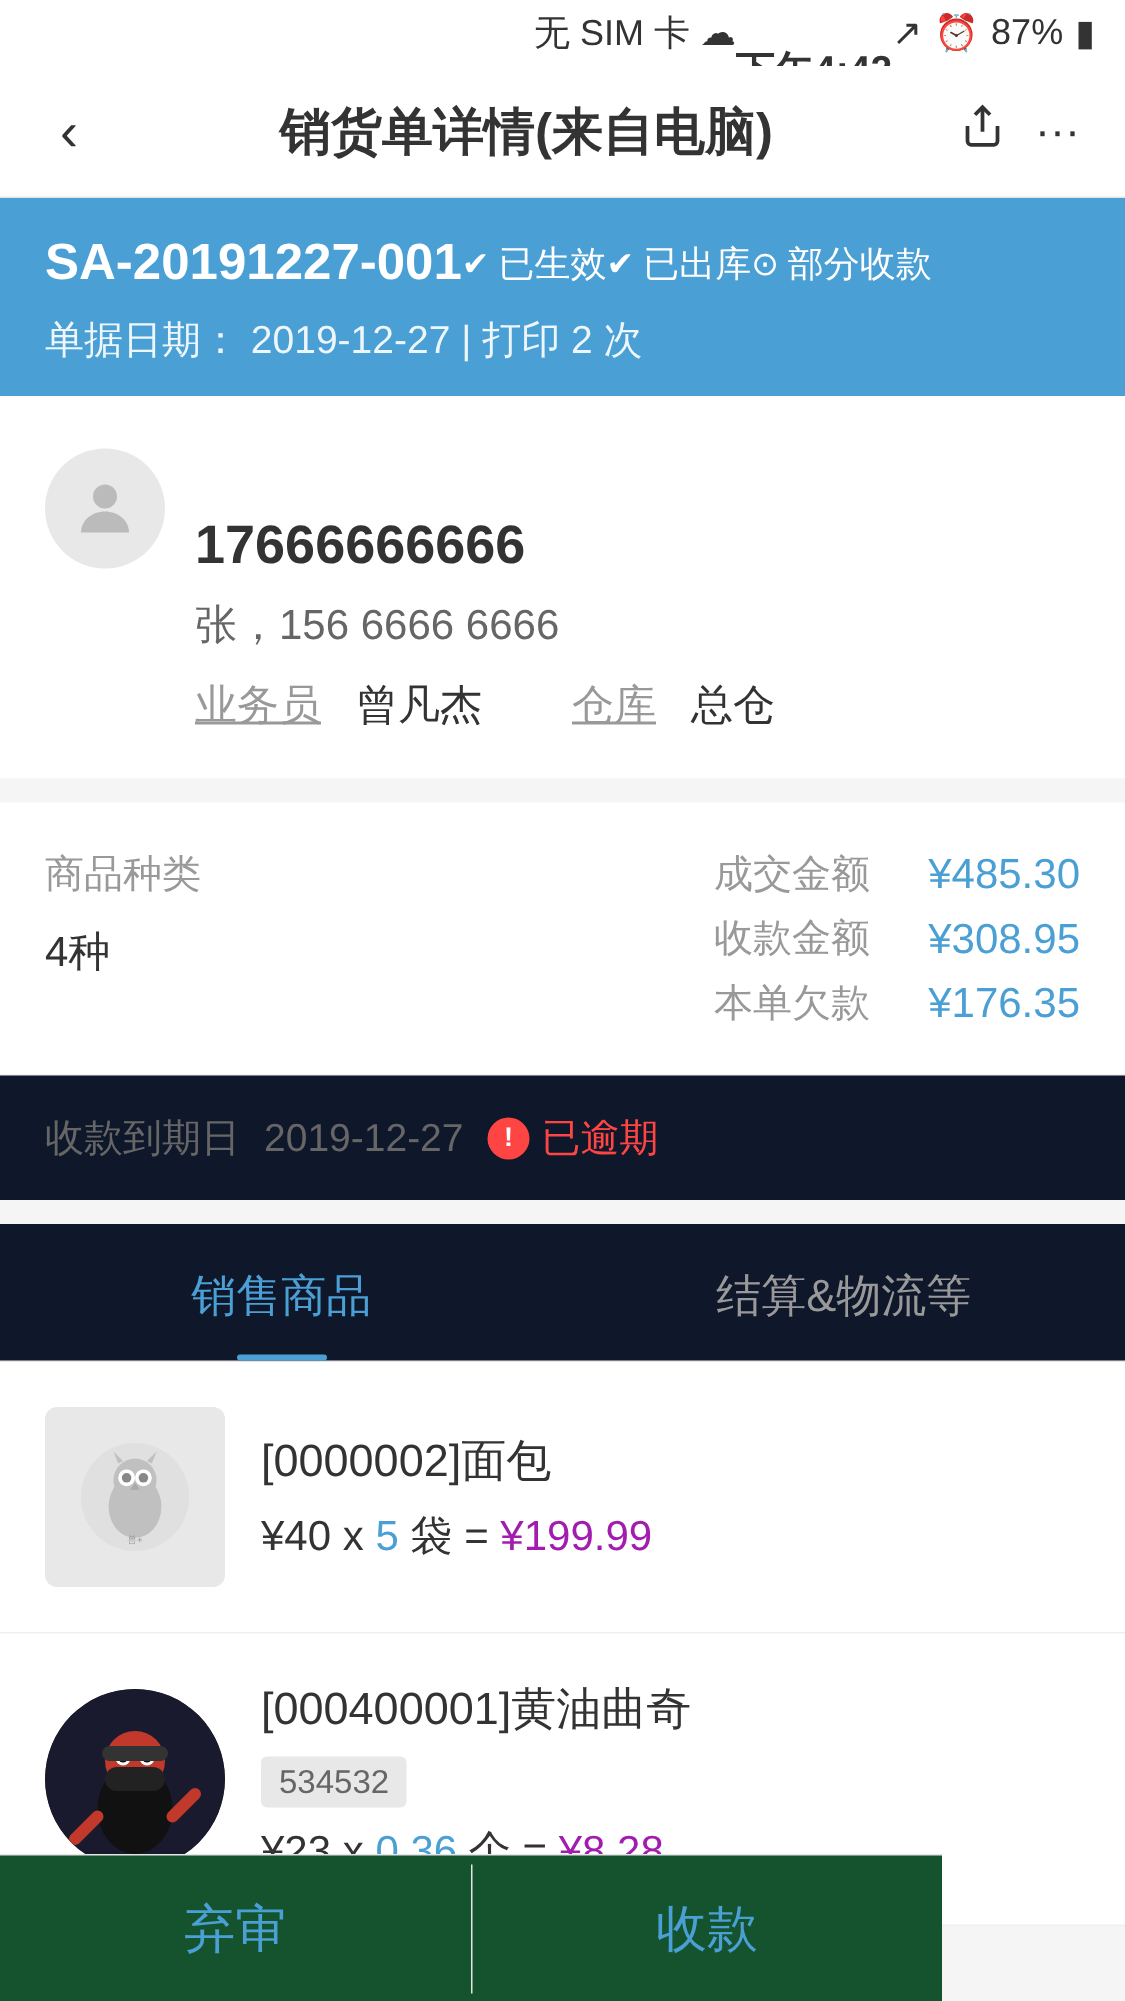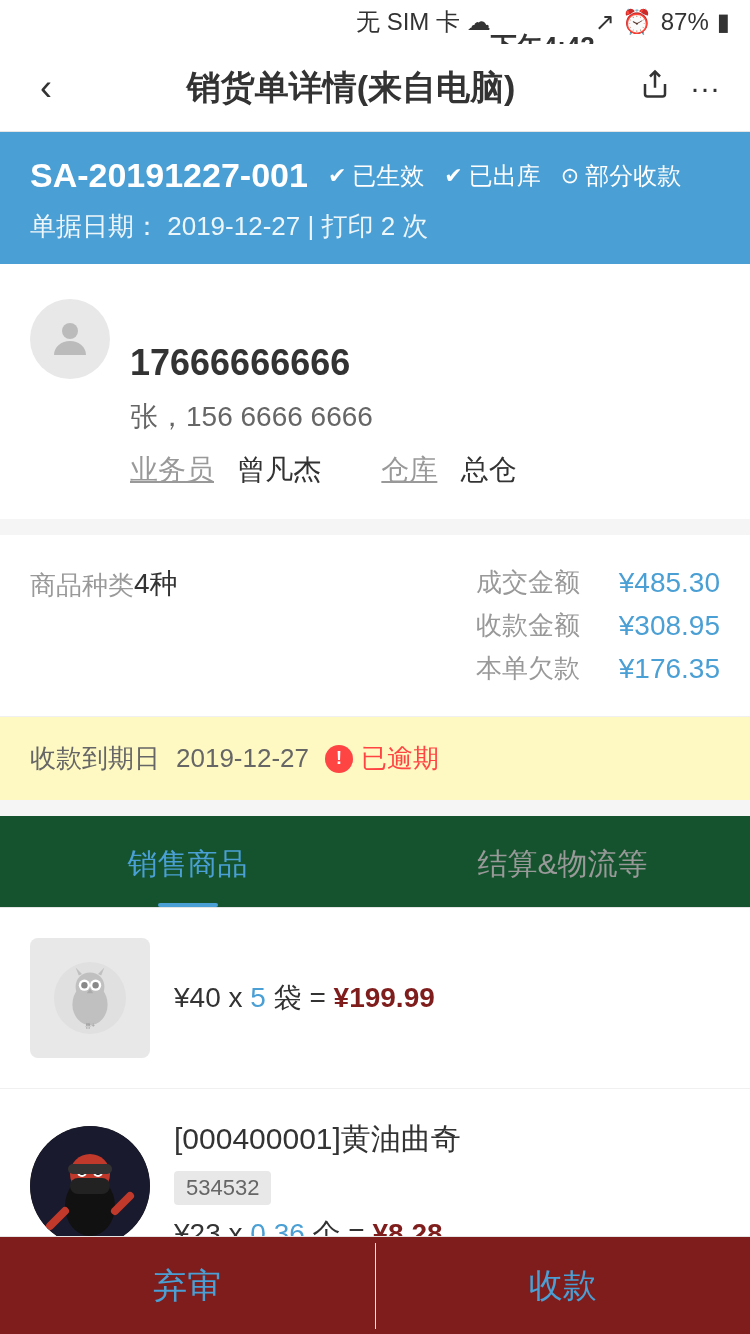--- a/index.html
+++ b/index.html
@@ -63,21 +63,20 @@
     }
 
     
     .header-banner {
       background: #4a9fd4;
       padding: 24px 30px 20px;
     }
     .banner-row1 {
       display: flex;
       align-items: center;
-      gap: 20px;
       margin-bottom: 14px;
     }
     .order-id {
       font-size: 34px;
       font-weight: 700;
       color: #fff;
     }
     .badge {
       display: flex;
       align-items: center;
@@ -144,43 +143,42 @@
     
     .stats-section {
       background: #fff;
       padding: 30px;
       display: flex;
       justify-content: space-between;
       align-items: flex-start;
     }
     .stats-left {
       display: flex;
-      flex-direction: row;
-      gap: 0;
-      align-items: flex-end;
+      flex-direction: column;
+      gap: 16px;
     }
     .stats-label { font-size: 26px; color: #999; }
     .stats-value { font-size: 28px; color: #333; }
     .stats-right {
       display: flex;
       flex-direction: column;
       gap: 8px;
       align-items: flex-end;
     }
     .stats-row {
       display: flex;
       align-items: center;
       gap: 20px;
     }
     .amount-label { font-size: 26px; color: #999; text-align: right; }
     .amount-value { font-size: 28px; color: #4a9fd4; min-width: 120px; text-align: right; }
 
     
     .due-section {
-      background: #fef9c3;
+      background: #0f172a;
       padding: 24px 30px;
       display: flex;
       align-items: center;
       gap: 16px;
       font-size: 26px;
       color: #666;
       border-top: 1px solid #f0f0f0;
     }
     .overdue-badge {
       display: flex;
@@ -197,21 +195,21 @@
       display: flex;
       align-items: center;
       justify-content: center;
       color: #fff;
       font-size: 18px;
       font-weight: 700;
     }
 
     
     .tabs-section {
-      background: #14532d;
+      background: #0f172a;
       border-top: 16px solid #f5f5f5;
     }
     .tabs-row {
       display: flex;
       border-bottom: 1px solid #e5e5e5;
     }
     .tab-item {
       flex: 1;
       text-align: center;
       padding: 28px 0 22px;
@@ -285,30 +283,30 @@
       font-size: 22px;
       padding: 4px 12px;
       border-radius: 4px;
       margin-bottom: 10px;
     }
     .product-price {
       font-size: 28px;
       color: #333;
     }
     .product-price-blue { color: #4a9fd4; }
-    .product-price-highlight { color: #7f1d1d; font-weight: 700; }
+    .product-price-highlight { color: #a21caf; font-weight: 400; }
 
     
     .bottom-bar {
       position: fixed;
       bottom: 0;
       left: 0;
-      width: 750px;
+      width: 628px;
       height: 98px;
-      background: #7f1d1d;
+      background: #14532d;
       border-top: 1px solid #e5e5e5;
       display: flex;
       align-items: center;
     }
     .bottom-btn {
       flex: 1;
       text-align: center;
       font-size: 34px;
       color: #4a9fd4;
       cursor: pointer;
@@ -461,20 +459,21 @@
 
           <polygon points="50,38 46,44 54,44" fill="#aaa"></polygon>
 
           <polygon points="36,22 32,12 40,20" fill="#c0c0c0"></polygon>
           <polygon points="64,22 68,12 60,20" fill="#c0c0c0"></polygon>
 
           <text x="50" y="88" text-anchor="middle" font-size="8" fill="#999">兽+</text>
         </svg>
       </div>
       <div class="product-info">
+        <div class="product-name">[0000002]面包</div>
         <div class="product-price">
           <span>¥40</span>
           <span> x </span>
           <span class="product-price-blue">5</span>
           <span>袋</span>
           <span> = </span>
           <span class="product-price-highlight">¥199.99</span>
         </div>
       </div>
     </div>

